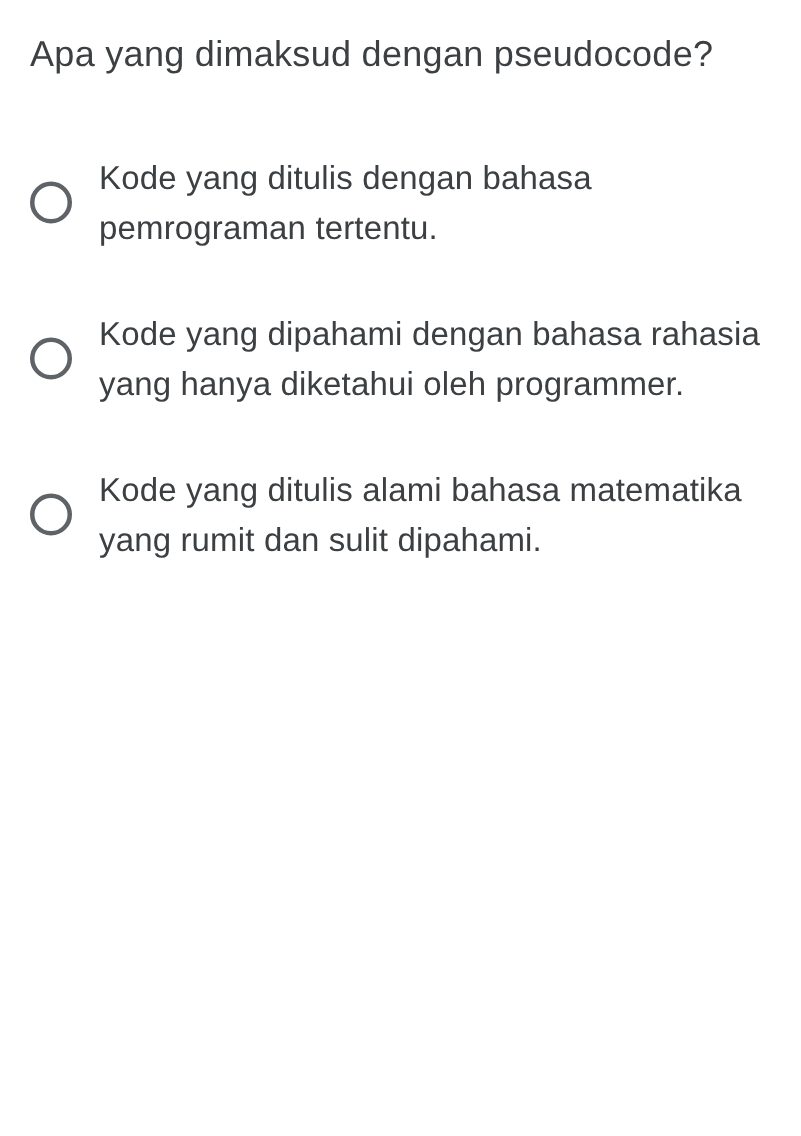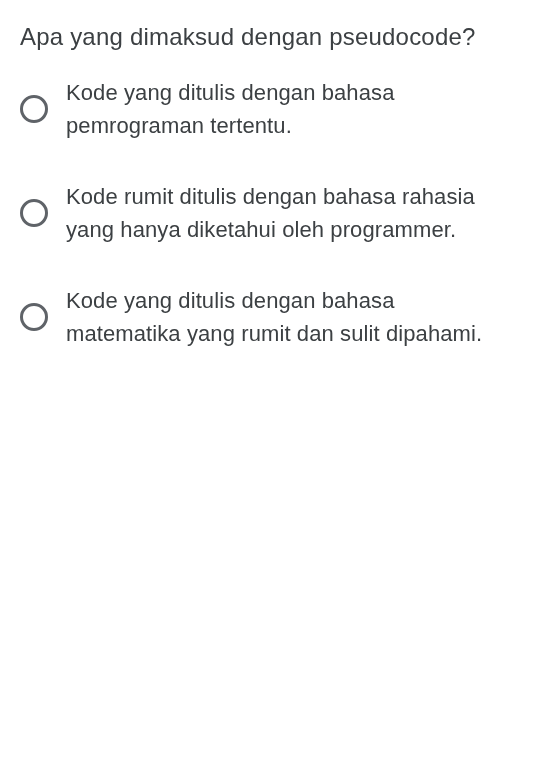--- a/index.html
+++ b/index.html
@@ -12,21 +12,21 @@
       background: #ffffff;
       width: 534px;
       height: 757px;
       padding: 20px 20px 20px 20px;
       color: #3c4043;
     }
     .question {
       font-size: 24px;
       line-height: 1.4;
       color: #3c4043;
-      margin-bottom: 22px;
+      margin-bottom: 48px;
       letter-spacing: 0.2px;
     }
     .options {
       display: flex;
       flex-direction: column;
       gap: 38px;
     }
     .option {
       display: flex;
       align-items: center;
@@ -53,19 +53,19 @@
 
 <div class="question">Apa yang dimaksud dengan pseudocode?</div>
 
 <div class="options">
   <div class="option">
     <div class="radio"></div>
     <div class="option-label">Kode yang ditulis dengan bahasa pemrograman tertentu.</div>
   </div>
   <div class="option">
     <div class="radio"></div>
-    <div class="option-label">Kode rumit ditulis dengan bahasa rahasia yang hanya diketahui oleh programmer.</div>
+    <div class="option-label">Kode yang dipahami dengan bahasa rahasia yang hanya diketahui oleh programmer.</div>
   </div>
   <div class="option">
     <div class="radio"></div>
-    <div class="option-label">Kode yang ditulis dengan bahasa matematika yang rumit dan sulit dipahami.</div>
+    <div class="option-label">Kode yang ditulis alami bahasa matematika yang rumit dan sulit dipahami.</div>
   </div>
 </div>
 
 </body></html>

